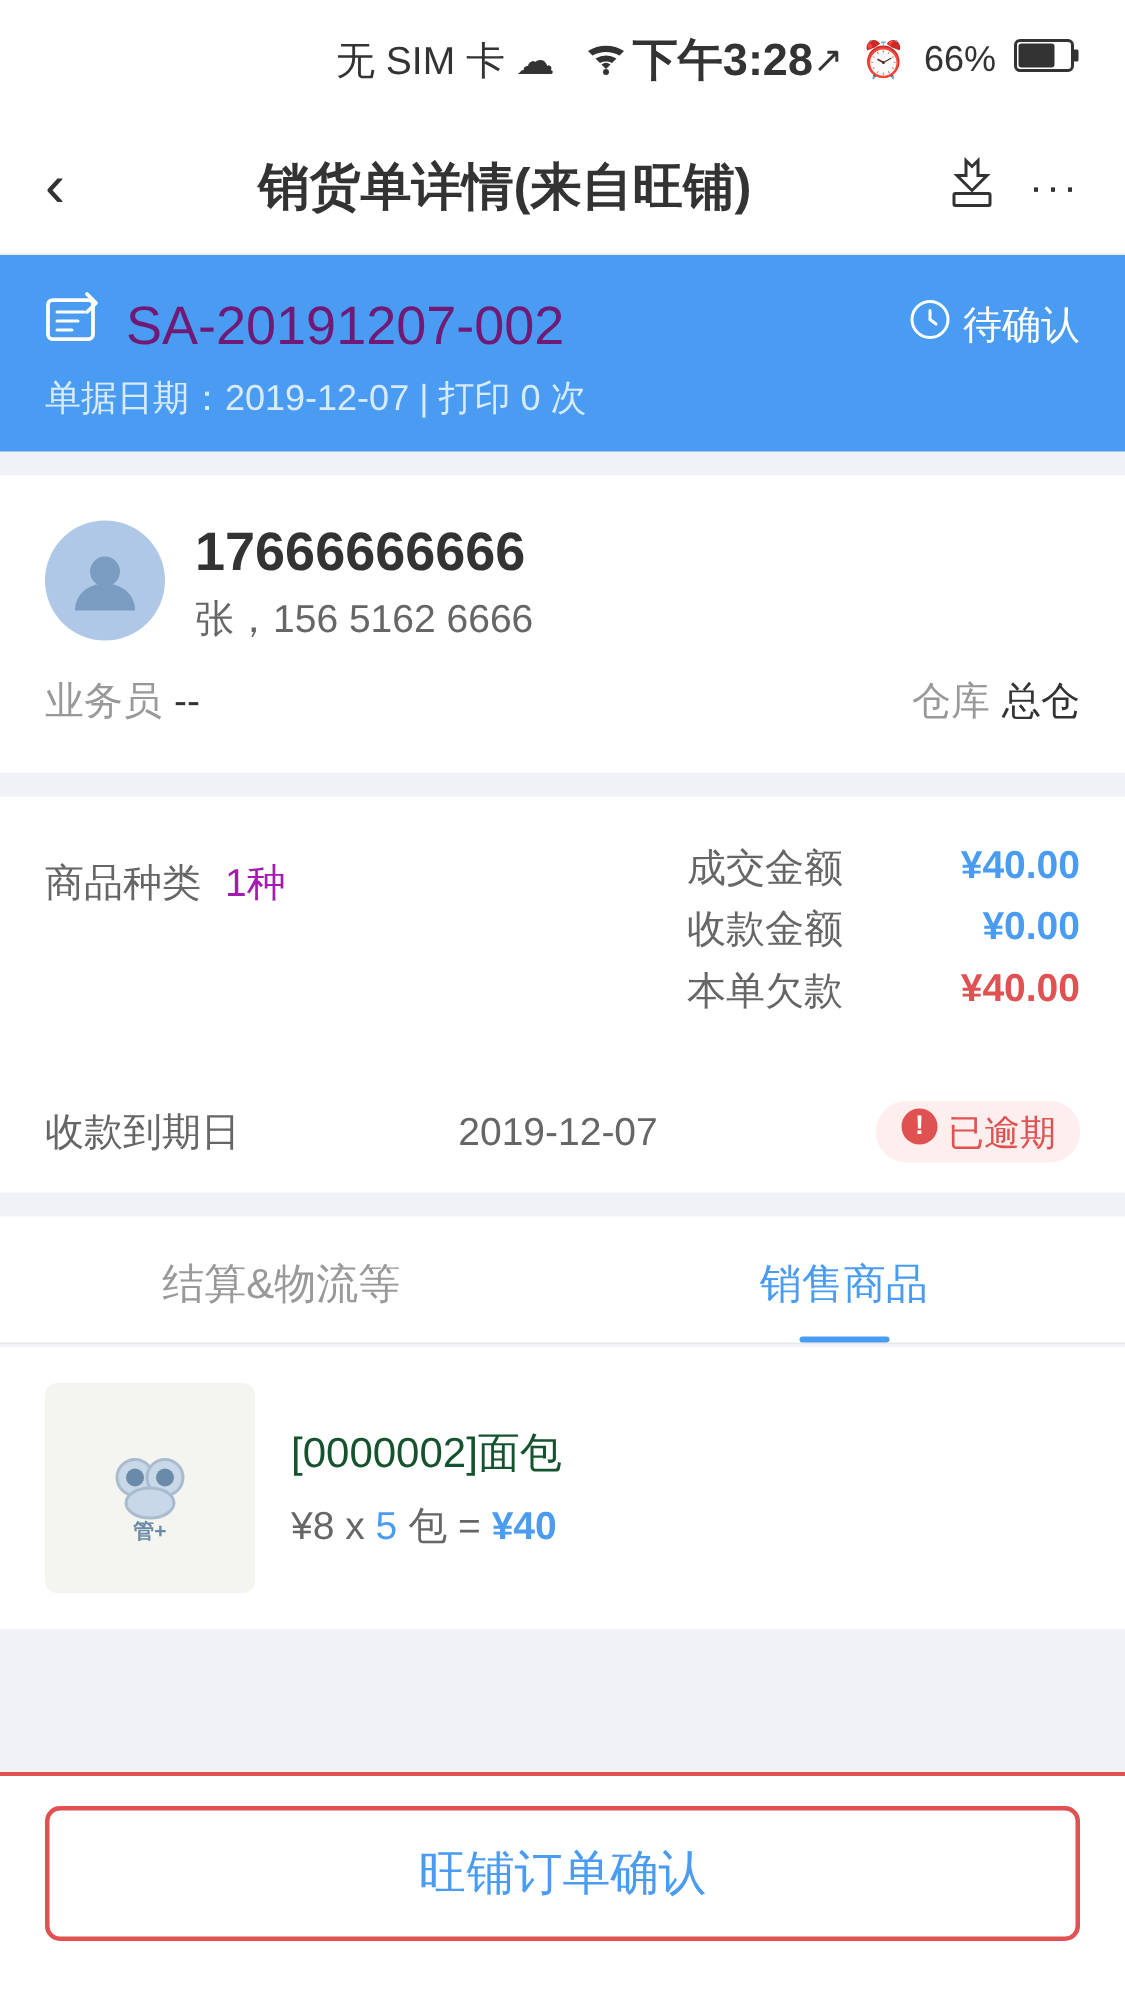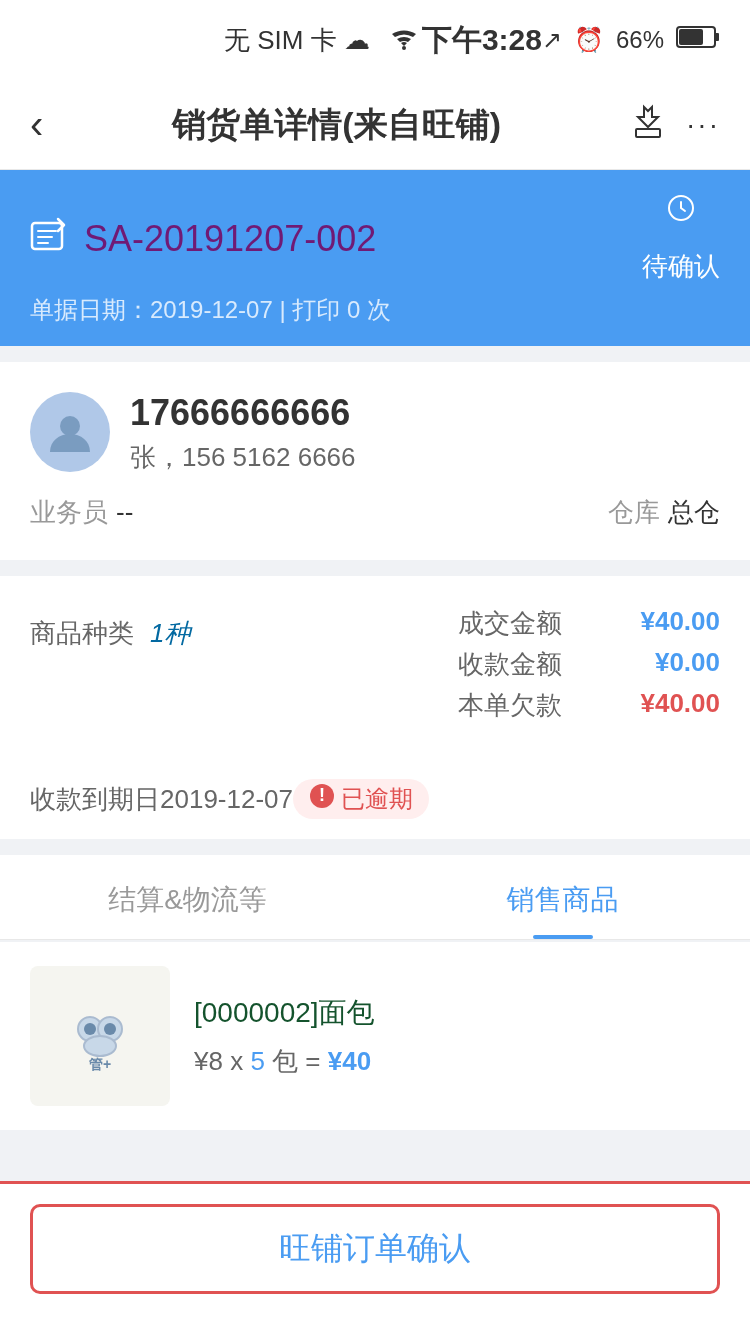--- a/index.html
+++ b/index.html
@@ -70,22 +70,21 @@
       color: #701a75;
       display: flex;
       align-items: center;
       gap: 14px;
     }
     .order-status {
       font-size: 26px;
       color: #fff;
       display: flex;
       align-items: center;
-      gap: 20px;
-      flex-direction: column;
+      gap: 8px;
     }
     .order-date {
       font-size: 24px;
       color: #d8eafd;
       margin-top: 10px;
     }
 
     
     .card {
       background: #fff;
@@ -132,45 +131,46 @@
     .meta-value { color: #333; }
     .meta-spacer { flex: 1; }
 
     
     .summary-row {
       display: flex;
       align-items: flex-start;
       justify-content: space-between;
     }
     .summary-left { font-size: 26px; color: #666; }
-    .sku-count { color: #0369a1; font-weight: 500; font-style: italic; }
+    .sku-count { color: #a21caf; font-weight: 500; }
 
     .summary-right { text-align: right; }
     .amount-row {
       display: flex;
       justify-content: flex-end;
       align-items: flex-start;
       font-size: 26px;
       margin-bottom: 6px;
       gap: 28px;
     }
     .amount-label { color: #666; }
     .amount-value { color: #4a9cf2; font-weight: 600; min-width: 130px; text-align: right; }
     .amount-value.red { color: #e05252; }
     .amount-value.blue { color: #4a9cf2; }
 
     
     .due-date-row {
       display: flex;
       align-items: center;
-      gap: 0;
+      gap: 16px;
       font-size: 26px;
       color: #666;
       padding: 20px 30px;
       background: #fff;
+      justify-content: space-between;
     }
     .overdue-badge {
       background: #fee;
       color: #e05252;
       border-radius: 20px;
       padding: 4px 16px;
       font-size: 24px;
       display: flex;
       align-items: center;
       gap: 6px;

